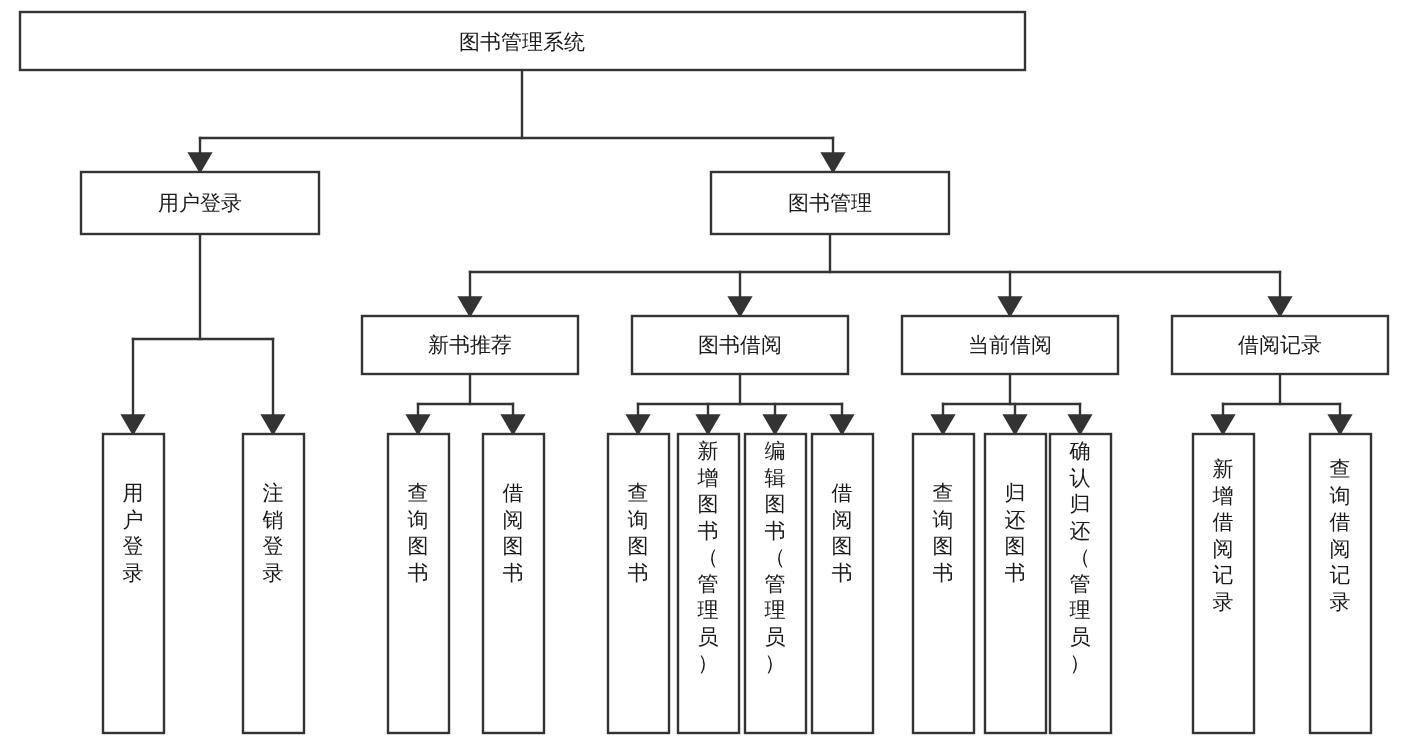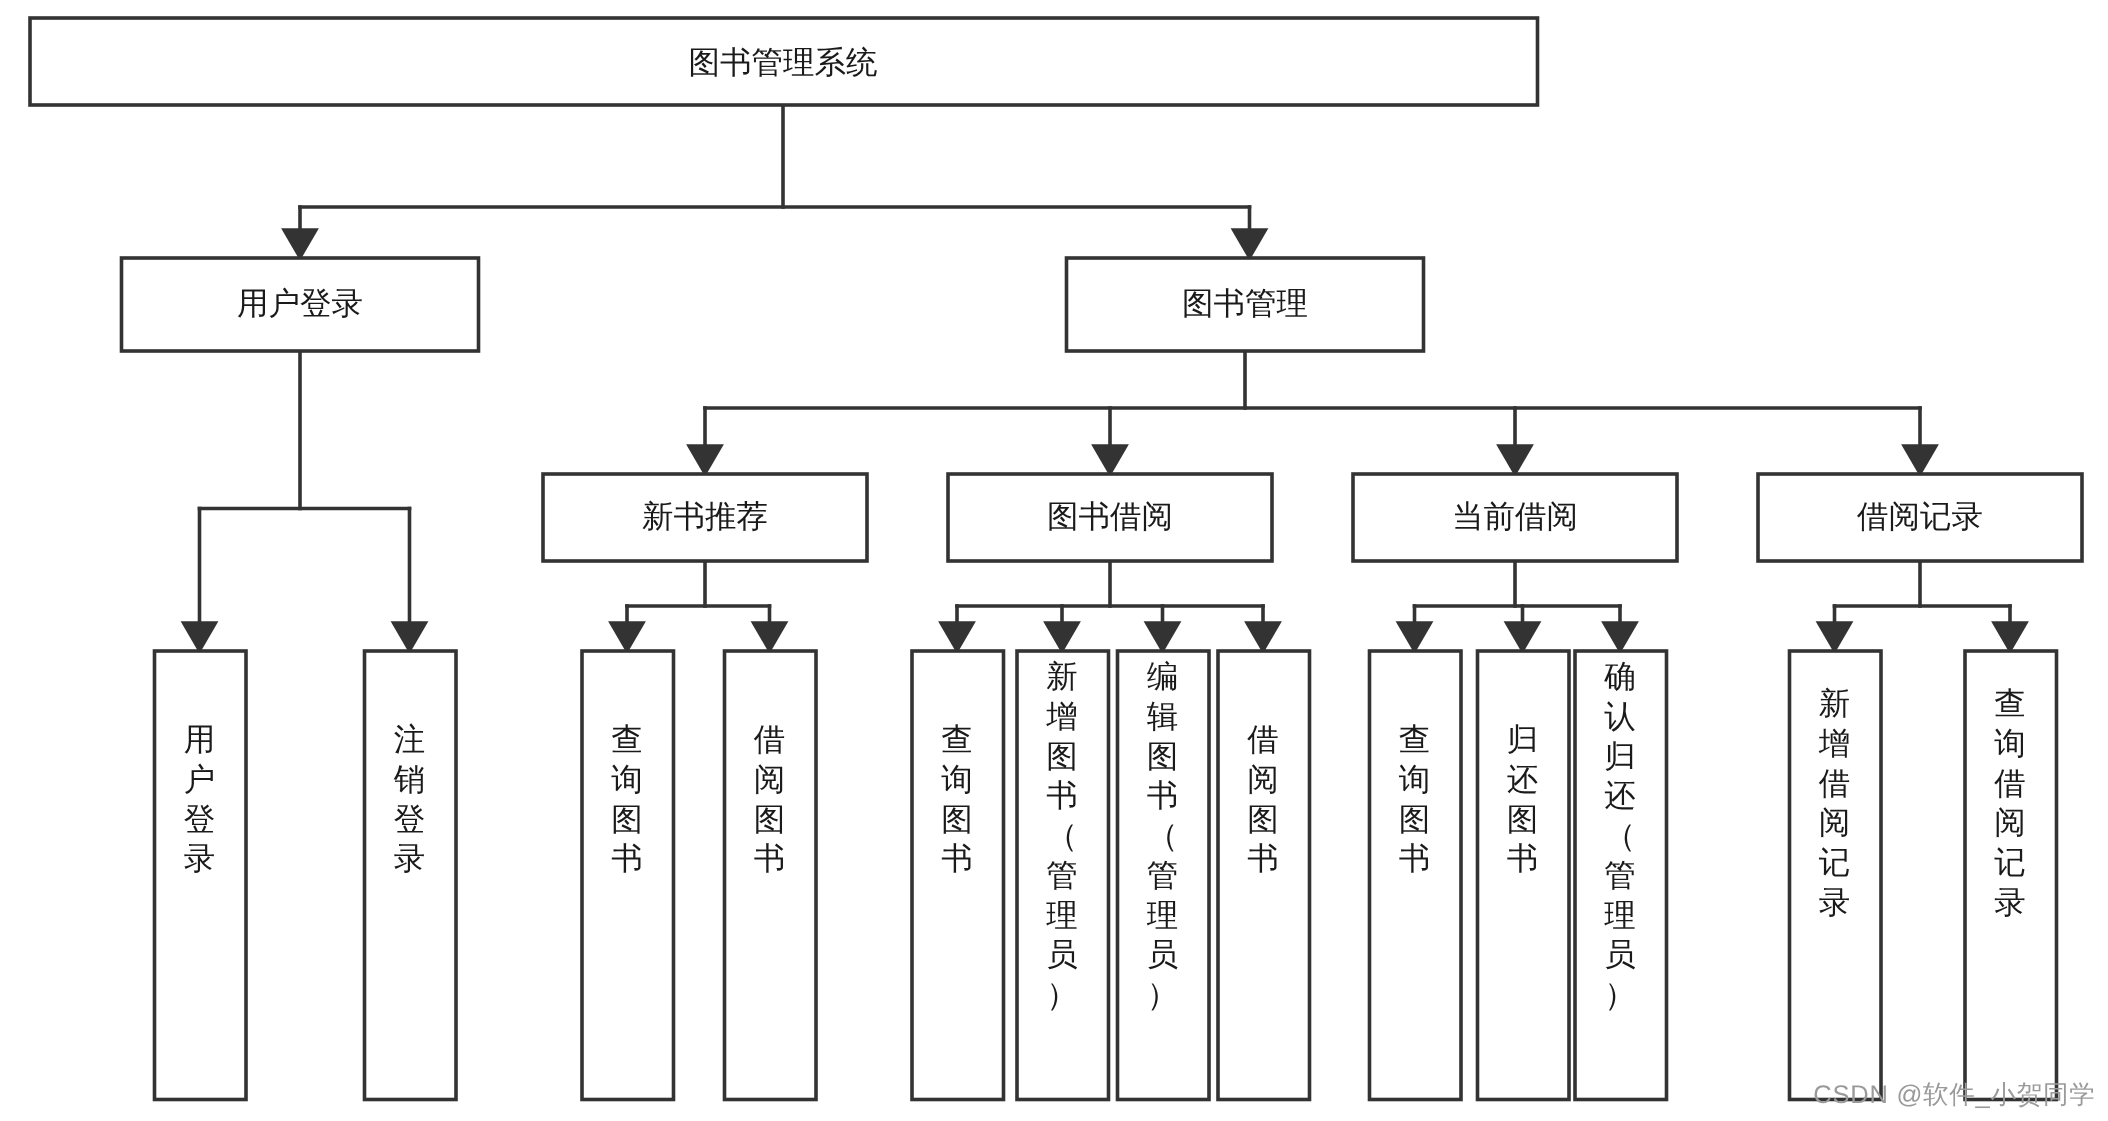--- a/index.html
+++ b/index.html
@@ -197,14 +197,13 @@
     <g>
       <rect class="node-rect" x="1193" y="434" width="61" height="299"></rect>
       <text class="node-label-v" x="1223" y="476"><tspan x="1223" y="476">新</tspan><tspan x="1223" y="502.5">增</tspan><tspan x="1223" y="529">借</tspan><tspan x="1223" y="555.5">阅</tspan><tspan x="1223" y="582">记</tspan><tspan x="1223" y="608.5">录</tspan></text>
     </g>
     <g>
       <rect class="node-rect" x="1310" y="434" width="61" height="299"></rect>
       <text class="node-label-v" x="1340" y="476"><tspan x="1340" y="476">查</tspan><tspan x="1340" y="502.5">询</tspan><tspan x="1340" y="529">借</tspan><tspan x="1340" y="555.5">阅</tspan><tspan x="1340" y="582">记</tspan><tspan x="1340" y="608.5">录</tspan></text>
     </g>
   </svg>
 
-  <div class="watermark">CSDN @软件_小贺同学</div>
 </div>
 
 </body></html>

